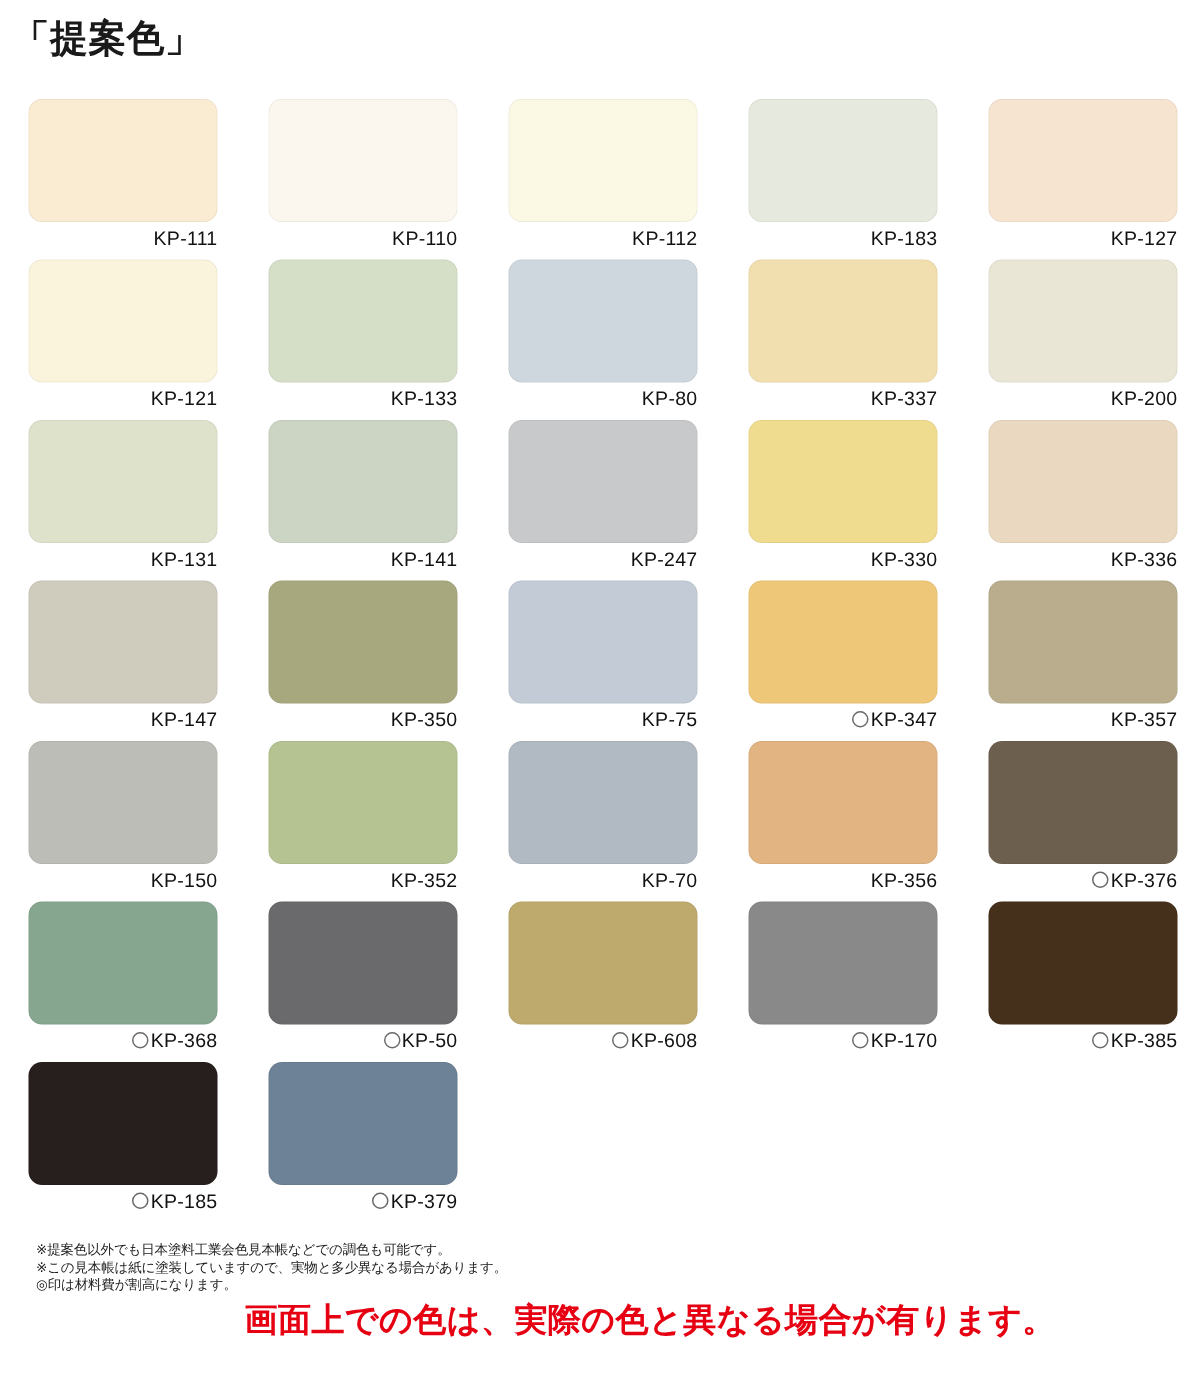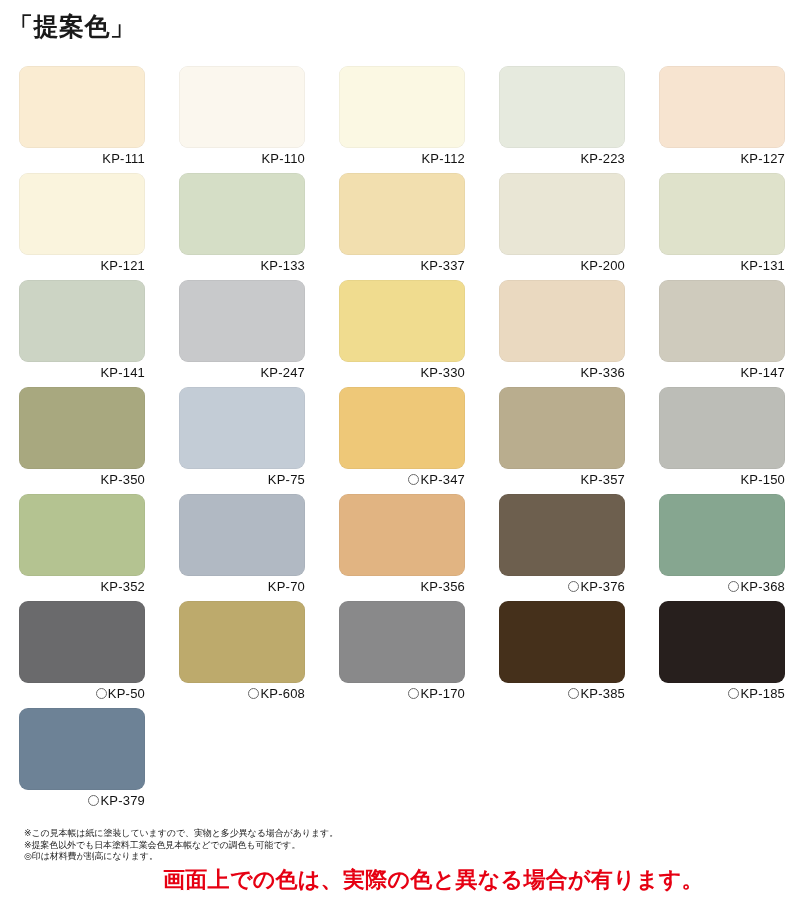--- a/index.html
+++ b/index.html
@@ -135,21 +135,21 @@
       </div>
       <div class="swatch-cell">
         <div class="swatch-chip" title="KP-112" style="background: rgb(251, 248, 227);"></div>
         <div class="swatch-label">
           <span class="swatch-code">KP-112</span>
         </div>
       </div>
       <div class="swatch-cell">
         <div class="swatch-chip" title="KP-223" style="background: rgb(230, 234, 222);"></div>
         <div class="swatch-label">
-          <span class="swatch-code">KP-223</span>
+          <span class="swatch-code">KP-183</span>
         </div>
       </div>
       <div class="swatch-cell">
         <div class="swatch-chip" title="KP-127" style="background: rgb(247, 228, 208);"></div>
         <div class="swatch-label">
           <span class="swatch-code">KP-127</span>
         </div>
       </div>
       <div class="swatch-cell">
         <div class="swatch-chip" title="KP-121" style="background: rgb(250, 244, 221);"></div>
@@ -157,20 +157,26 @@
           <span class="swatch-code">KP-121</span>
         </div>
       </div>
       <div class="swatch-cell">
         <div class="swatch-chip" title="KP-133" style="background: rgb(213, 222, 198);"></div>
         <div class="swatch-label">
           <span class="swatch-code">KP-133</span>
         </div>
       </div>
       <div class="swatch-cell">
+        <div class="swatch-chip" title="KP-80" style="background: rgb(206, 215, 222);"></div>
+        <div class="swatch-label">
+          <span class="swatch-code">KP-80</span>
+        </div>
+      </div>
+      <div class="swatch-cell">
         <div class="swatch-chip" title="KP-337" style="background: rgb(242, 223, 175);"></div>
         <div class="swatch-label">
           <span class="swatch-code">KP-337</span>
         </div>
       </div>
       <div class="swatch-cell">
         <div class="swatch-chip" title="KP-120" style="background: rgb(233, 230, 213);"></div>
         <div class="swatch-label">
           <span class="swatch-code">KP-200</span>
         </div>
@@ -312,20 +318,20 @@
       <div class="swatch-cell">
         <div class="swatch-chip" title="KP-379" style="background: rgb(109, 130, 150);"></div>
         <div class="swatch-label">
           <span class="marker-icon" aria-label="◎"></span>
           <span class="swatch-code">KP-379</span>
         </div>
       </div>
     </div>
 
   <div class="footnotes">
+      <div class="footnote-line">※提案色以外でも日本塗料工業会色見本帳などでの調色も可能です。</div>
       <div class="footnote-line">※この見本帳は紙に塗装していますので、実物と多少異なる場合があります。</div>
-      <div class="footnote-line">※提案色以外でも日本塗料工業会色見本帳などでの調色も可能です。</div>
       <div class="footnote-line">◎印は材料費が割高になります。</div>
     </div>
 
   <div class="warning-text" style="color: rgb(230, 0, 18);">画面上での色は、実際の色と異なる場合が有ります。</div>
 
 </div>
 
 </body></html>

